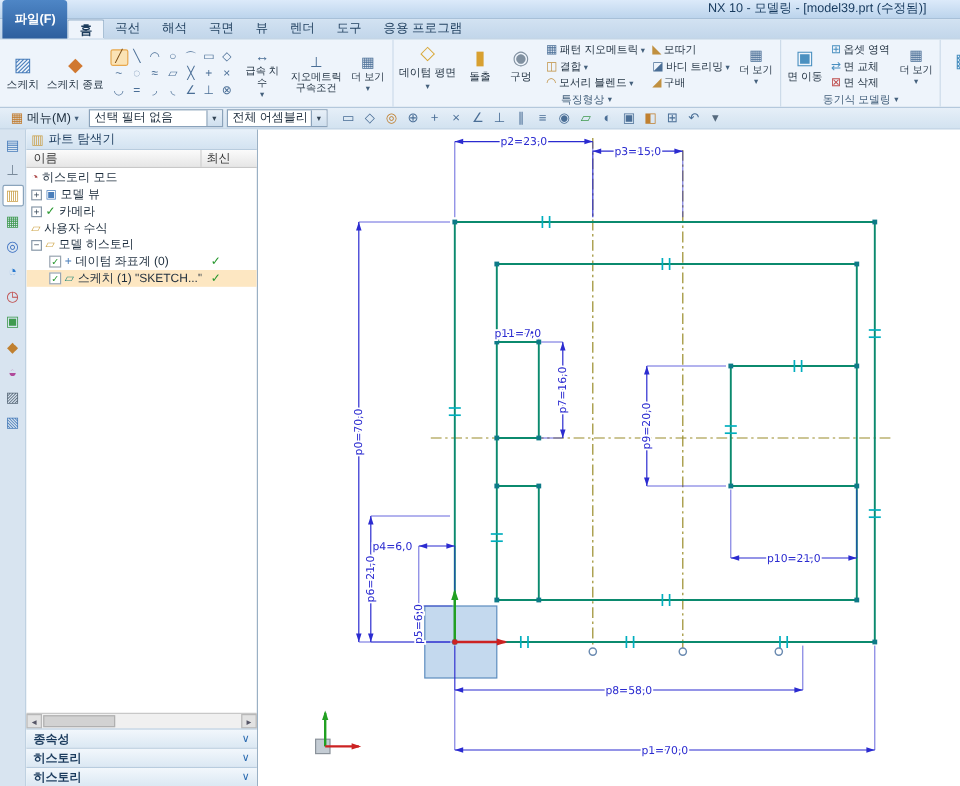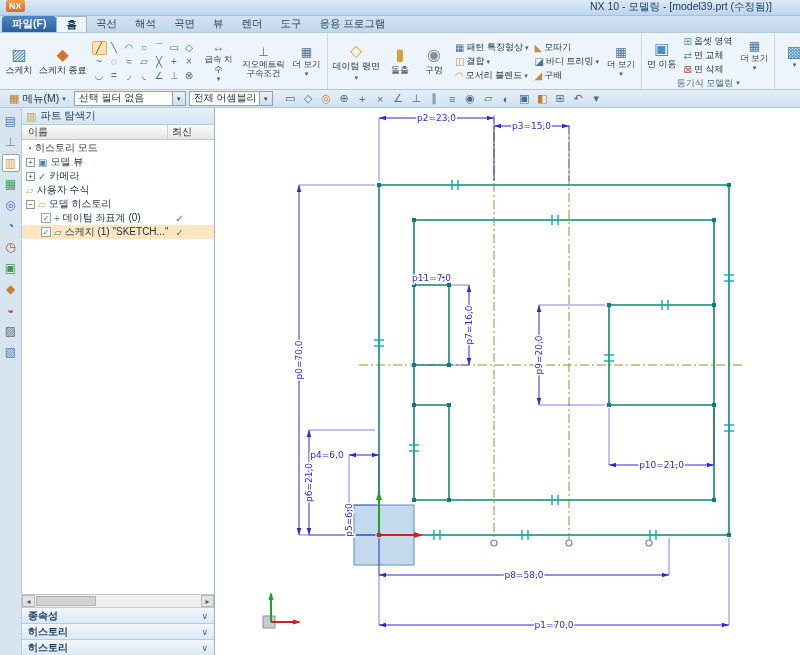--- a/index.html
+++ b/index.html
@@ -5,21 +5,21 @@
 *{box-sizing:border-box;margin:0;padding:0}
 html,body{width:800px;height:655px;overflow:hidden}
 body{font-family:"Liberation Sans","DejaVu Sans",sans-serif;font-size:11px;background:#eef4fb;color:#1c2c3c}
 .app{width:800px;height:655px;display:flex;flex-direction:column}
 
 .titlebar{height:16px;background:linear-gradient(#dceafa,#bcd4ec);display:flex;align-items:flex-start;gap:6px;padding:0 6px;border-bottom:1px solid #a8c0d8;flex:none}
 .nxlogo{background:linear-gradient(#f4a04a,#e06820);color:#fff;font-weight:bold;font-size:9px;line-height:12px;padding:0 3px;border-radius:2px}
 .titletext{flex:1;text-align:right;font-size:10.5px;color:#173a5e;padding-right:22px;white-space:nowrap}
 
 .tabrow{height:17px;background:linear-gradient(#d2e2f2,#c2d6ea);display:flex;align-items:flex-end;padding:0 2px;border-bottom:1px solid #b4c8dc;flex:none}
-.filetab{background:linear-gradient(#4e86c6,#2d5f9e);color:#fff;padding:0 10px;font-weight:bold;border-radius:3px 3px 0 0;height:16px;display:flex;align-items:center;font-size:10.5px}
+.filetab{background:linear-gradient(#4e86c6,#2d5f9e);color:#fff;padding:16px 10px;font-weight:bold;border-radius:3px 3px 0 0;height:16px;display:flex;align-items:center;font-size:10.5px}
 .tabs{display:flex}
 .tab{padding:0 9px;height:16px;display:flex;align-items:center;color:#1c3c5c;font-size:10.5px;white-space:nowrap}
 .tab.active{background:#eef4fb;border:1px solid #9ab4cc;border-bottom:none;border-radius:2px 2px 0 0;font-weight:bold}
 
 .ribbon{height:57px;background:#eef4fb;display:flex;border-bottom:1px solid #b4c8dc;overflow:hidden;flex:none}
 .rgroup{display:flex;flex-direction:column;border-right:1px solid #cddbe9;padding:1px 2px 0 2px;flex:none}
 .rcontent{flex:1;display:flex;align-items:stretch;gap:2px}
 .rlabel{height:12px;font-size:9px;color:#44607c;display:flex;align-items:center;justify-content:center;gap:3px;white-space:nowrap}
 .bigbtns{display:flex}
 .bigbtn{min-width:34px;padding:0 3px;display:flex;flex-direction:column;align-items:center;justify-content:center;gap:1px;border-radius:2px}
@@ -178,21 +178,21 @@
             <div class="bigbtn">
               <span class="bigicon" style="color: rgb(128, 144, 160);">◉</span>
               <span class="biglabel">구멍</span>
 
             </div>
           </div>
         <div class="smallcol">
 
         <div class="smallbtn">
               <span class="sicon" style="color: rgb(74, 110, 150);">▦</span>
-              <span class="slabel">패턴 특징형상</span>
+              <span class="slabel">패턴 지오메트릭</span>
               <span class="caret">▾</span>
             </div>
             <div class="smallbtn">
               <span class="sicon" style="color: rgb(192, 144, 64);">◫</span>
               <span class="slabel">결합</span>
               <span class="caret">▾</span>
             </div>
             <div class="smallbtn">
               <span class="sicon" style="color: rgb(192, 144, 64);">◠</span>
               <span class="slabel">모서리 블렌드</span>
@@ -218,20 +218,24 @@
             </div>
           </div>
         <div class="medbtns">
 
         <div class="medbtn w3">
               <span class="medicon" style="color: rgb(74, 110, 150);">▦</span>
               <span class="medlabel">더 보기</span>
               <span class="caret">▾</span>
             </div>
           </div>
+      </div>
+      <div class="rlabel">
+        <span>특징형상</span>
+          <span class="caret">▾</span>
       </div>
     </div>
 
     <div class="rgroup">
       <div class="rcontent">
         <div class="bigbtns">
 
         <div class="bigbtn">
               <span class="bigicon" style="color: rgb(74, 144, 192);">▣</span>
               <span class="biglabel">면 이동</span>

